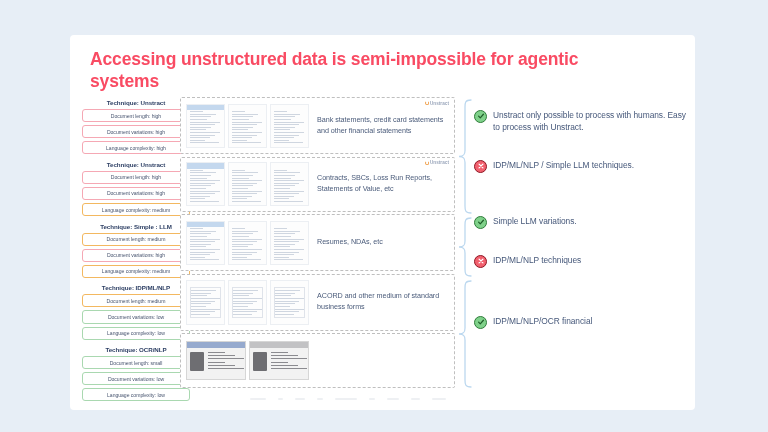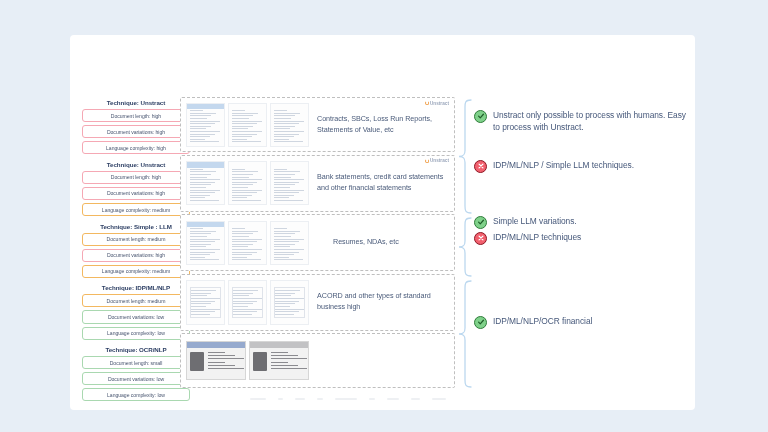--- a/index.html
+++ b/index.html
@@ -220,20 +220,21 @@
     height: 2px;
     background: #c9ced8;
     border-radius: 1px;
   }
 </style>
 </head>
 <body>
 
 <div id="slide-card">
 
+  <div id="slide-title">Accessing unstructured data is semi-impossible for agentic systems</div>
 
   <div id="content">
 
     <div id="left-col">
         <div class="tech-block">
           <div class="tech-title">Technique: Unstract</div>
           <div class="badge high">Document length: high</div>
           <div class="badge high">Document variations: high</div>
           <div class="badge high">Language complexity: high</div>
         </div>
@@ -257,20 +258,75 @@
         </div>
         <div class="tech-block">
           <div class="tech-title">Technique: OCR/NLP</div>
           <div class="badge low">Document length: small</div>
           <div class="badge low">Document variations: low</div>
           <div class="badge low">Language complexity: low</div>
         </div>
       </div>
 
     <div id="mid-col">
+        <div class="doc-row" style="height: 57px;">
+          <div class="watermark">
+            <span class="wm-mark"></span>
+            <span>Unstract</span>
+          </div>
+          <div class="doc-thumbs">
+            <div class="thumb" style="width: 40px; height: 44px;">
+              <div class="hdr" style="height: 14%; background: rgb(159, 192, 228); opacity: 0.6;"></div>
+              <div class="ln" style="top: 16%; width: 34%;"></div>
+              <div class="ln" style="top: 22.2%; width: 71%;"></div>
+              <div class="ln" style="top: 28.4%; width: 58%;"></div>
+              <div class="ln" style="top: 34.6%; width: 45%;"></div>
+              <div class="ln" style="top: 40.8%; width: 82%;"></div>
+              <div class="ln" style="top: 47%; width: 69%;"></div>
+              <div class="ln" style="top: 53.2%; width: 56%;"></div>
+              <div class="ln" style="top: 59.4%; width: 43%;"></div>
+              <div class="ln" style="top: 65.6%; width: 80%;"></div>
+              <div class="ln" style="top: 71.8%; width: 67%;"></div>
+              <div class="ln" style="top: 78%; width: 54%;"></div>
+              <div class="ln" style="top: 84.2%; width: 41%;"></div>
+              <div class="ln" style="top: 90.4%; width: 78%;"></div>
+            </div>
+            <div class="thumb" style="width: 40px; height: 44px;">
+              <div class="ln" style="top: 16%; width: 34%;"></div>
+              <div class="ln" style="top: 22.2%; width: 71%;"></div>
+              <div class="ln" style="top: 28.4%; width: 58%;"></div>
+              <div class="ln" style="top: 34.6%; width: 45%;"></div>
+              <div class="ln" style="top: 40.8%; width: 82%;"></div>
+              <div class="ln" style="top: 47%; width: 69%;"></div>
+              <div class="ln" style="top: 53.2%; width: 56%;"></div>
+              <div class="ln" style="top: 59.4%; width: 43%;"></div>
+              <div class="ln" style="top: 65.6%; width: 80%;"></div>
+              <div class="ln" style="top: 71.8%; width: 67%;"></div>
+              <div class="ln" style="top: 78%; width: 54%;"></div>
+              <div class="ln" style="top: 84.2%; width: 41%;"></div>
+              <div class="ln" style="top: 90.4%; width: 78%;"></div>
+            </div>
+            <div class="thumb" style="width: 40px; height: 44px;">
+              <div class="ln" style="top: 16%; width: 34%;"></div>
+              <div class="ln" style="top: 22.2%; width: 71%;"></div>
+              <div class="ln" style="top: 28.4%; width: 58%;"></div>
+              <div class="ln" style="top: 34.6%; width: 45%;"></div>
+              <div class="ln" style="top: 40.8%; width: 82%;"></div>
+              <div class="ln" style="top: 47%; width: 69%;"></div>
+              <div class="ln" style="top: 53.2%; width: 56%;"></div>
+              <div class="ln" style="top: 59.4%; width: 43%;"></div>
+              <div class="ln" style="top: 65.6%; width: 80%;"></div>
+              <div class="ln" style="top: 71.8%; width: 67%;"></div>
+              <div class="ln" style="top: 78%; width: 54%;"></div>
+              <div class="ln" style="top: 84.2%; width: 41%;"></div>
+              <div class="ln" style="top: 90.4%; width: 78%;"></div>
+            </div>
+          </div>
+          <div class="doc-text">Bank statements, credit card statements and other financial statements</div>
+        </div>
         <div class="doc-row" style="height: 55px;">
           <div class="watermark">
             <span class="wm-mark"></span>
             <span>Unstract</span>
           </div>
           <div class="doc-thumbs">
             <div class="thumb" style="width: 40px; height: 44px;">
               <div class="hdr" style="height: 14%; background: rgb(159, 192, 228); opacity: 0.6;"></div>
               <div class="ln" style="top: 16%; width: 34%;"></div>
               <div class="ln" style="top: 22.2%; width: 71%;"></div>
@@ -313,75 +369,20 @@
               <div class="ln" style="top: 65.6%; width: 80%;"></div>
               <div class="ln" style="top: 71.8%; width: 67%;"></div>
               <div class="ln" style="top: 78%; width: 54%;"></div>
               <div class="ln" style="top: 84.2%; width: 41%;"></div>
               <div class="ln" style="top: 90.4%; width: 78%;"></div>
             </div>
           </div>
           <div class="doc-text">Contracts, SBCs, Loss Run Reports, Statements of Value, etc</div>
         </div>
         <div class="doc-row" style="height: 57px;">
-          <div class="watermark">
-            <span class="wm-mark"></span>
-            <span>Unstract</span>
-          </div>
-          <div class="doc-thumbs">
-            <div class="thumb" style="width: 40px; height: 44px;">
-              <div class="hdr" style="height: 14%; background: rgb(159, 192, 228); opacity: 0.6;"></div>
-              <div class="ln" style="top: 16%; width: 34%;"></div>
-              <div class="ln" style="top: 22.2%; width: 71%;"></div>
-              <div class="ln" style="top: 28.4%; width: 58%;"></div>
-              <div class="ln" style="top: 34.6%; width: 45%;"></div>
-              <div class="ln" style="top: 40.8%; width: 82%;"></div>
-              <div class="ln" style="top: 47%; width: 69%;"></div>
-              <div class="ln" style="top: 53.2%; width: 56%;"></div>
-              <div class="ln" style="top: 59.4%; width: 43%;"></div>
-              <div class="ln" style="top: 65.6%; width: 80%;"></div>
-              <div class="ln" style="top: 71.8%; width: 67%;"></div>
-              <div class="ln" style="top: 78%; width: 54%;"></div>
-              <div class="ln" style="top: 84.2%; width: 41%;"></div>
-              <div class="ln" style="top: 90.4%; width: 78%;"></div>
-            </div>
-            <div class="thumb" style="width: 40px; height: 44px;">
-              <div class="ln" style="top: 16%; width: 34%;"></div>
-              <div class="ln" style="top: 22.2%; width: 71%;"></div>
-              <div class="ln" style="top: 28.4%; width: 58%;"></div>
-              <div class="ln" style="top: 34.6%; width: 45%;"></div>
-              <div class="ln" style="top: 40.8%; width: 82%;"></div>
-              <div class="ln" style="top: 47%; width: 69%;"></div>
-              <div class="ln" style="top: 53.2%; width: 56%;"></div>
-              <div class="ln" style="top: 59.4%; width: 43%;"></div>
-              <div class="ln" style="top: 65.6%; width: 80%;"></div>
-              <div class="ln" style="top: 71.8%; width: 67%;"></div>
-              <div class="ln" style="top: 78%; width: 54%;"></div>
-              <div class="ln" style="top: 84.2%; width: 41%;"></div>
-              <div class="ln" style="top: 90.4%; width: 78%;"></div>
-            </div>
-            <div class="thumb" style="width: 40px; height: 44px;">
-              <div class="ln" style="top: 16%; width: 34%;"></div>
-              <div class="ln" style="top: 22.2%; width: 71%;"></div>
-              <div class="ln" style="top: 28.4%; width: 58%;"></div>
-              <div class="ln" style="top: 34.6%; width: 45%;"></div>
-              <div class="ln" style="top: 40.8%; width: 82%;"></div>
-              <div class="ln" style="top: 47%; width: 69%;"></div>
-              <div class="ln" style="top: 53.2%; width: 56%;"></div>
-              <div class="ln" style="top: 59.4%; width: 43%;"></div>
-              <div class="ln" style="top: 65.6%; width: 80%;"></div>
-              <div class="ln" style="top: 71.8%; width: 67%;"></div>
-              <div class="ln" style="top: 78%; width: 54%;"></div>
-              <div class="ln" style="top: 84.2%; width: 41%;"></div>
-              <div class="ln" style="top: 90.4%; width: 78%;"></div>
-            </div>
-          </div>
-          <div class="doc-text">Bank statements, credit card statements and other financial statements</div>
-        </div>
-        <div class="doc-row" style="height: 57px; gap: 16px;">
           <div class="doc-thumbs">
             <div class="thumb" style="width: 40px; height: 44px;">
               <div class="hdr" style="height: 14%; background: rgb(159, 192, 228); opacity: 0.6;"></div>
               <div class="ln" style="top: 16%; width: 34%;"></div>
               <div class="ln" style="top: 22.2%; width: 71%;"></div>
               <div class="ln" style="top: 28.4%; width: 58%;"></div>
               <div class="ln" style="top: 34.6%; width: 45%;"></div>
               <div class="ln" style="top: 40.8%; width: 82%;"></div>
               <div class="ln" style="top: 47%; width: 69%;"></div>
               <div class="ln" style="top: 53.2%; width: 56%;"></div>
@@ -463,21 +464,21 @@
               <div class="ln" style="top: 40.8%; width: 82%;"></div>
               <div class="ln" style="top: 47%; width: 69%;"></div>
               <div class="ln" style="top: 53.2%; width: 56%;"></div>
               <div class="ln" style="top: 59.4%; width: 43%;"></div>
               <div class="ln" style="top: 65.6%; width: 80%;"></div>
               <div class="ln" style="top: 71.8%; width: 67%;"></div>
               <div class="ln" style="top: 78%; width: 54%;"></div>
               <div style="position: absolute; inset: 14% 8% 12%; border: 1px solid rgb(223, 227, 234);"></div>
             </div>
           </div>
-          <div class="doc-text">ACORD and other types of standard business high</div>
+          <div class="doc-text">ACORD and other medium of standard business forms</div>
         </div>
         <div class="doc-row" style="height: 55px;">
           <div class="doc-thumbs">
             <div class="thumb idcard" style="width: 61px; height: 39px;">
               <div class="hdr" style="height: 16%; background: rgb(74, 111, 176); opacity: 0.55;"></div>
               <div class="photo" style="left: 6%; top: 26%; width: 24%; height: 52%;"></div>
               <div class="ln" style="left: 36%; top: 26%; width: 30%; background: rgb(139, 139, 144);"></div>
               <div class="ln" style="left: 36%; top: 35%; width: 46%; background: rgb(139, 139, 144);"></div>
               <div class="ln" style="left: 36%; top: 44%; width: 62%; background: rgb(139, 139, 144);"></div>
               <div class="ln" style="left: 36%; top: 53%; width: 30%; background: rgb(139, 139, 144);"></div>
@@ -534,21 +535,21 @@
           <div class="outcome-text">IDP/ML/NLP / Simple LLM techniques.</div>
         </div>
         <div class="outcome" style="top: 118px;">
           <div class="status-icon ok">
             <svg width="8" height="8" viewBox="0 0 10 10">
               <path d="M2 5.2 L4.1 7.3 L8 2.8" fill="none" stroke="#1f5d29" stroke-width="1.5" stroke-linecap="round" stroke-linejoin="round"></path>
             </svg>
           </div>
           <div class="outcome-text">Simple LLM variations.</div>
         </div>
-        <div class="outcome" style="top: 134px;">
+        <div class="outcome" style="top: 157px;">
           <div class="status-icon bad">
             <svg width="8" height="8" viewBox="0 0 10 10">
               <path d="M2.6 2.6 L7.4 7.4 M7.4 2.6 L2.6 7.4" fill="none" stroke="#ffffff" stroke-width="1.6" stroke-linecap="round"></path>
             </svg>
           </div>
           <div class="outcome-text">IDP/ML/NLP techniques</div>
         </div>
         <div class="outcome" style="top: 218px;">
           <div class="status-icon ok">
             <svg width="8" height="8" viewBox="0 0 10 10">

